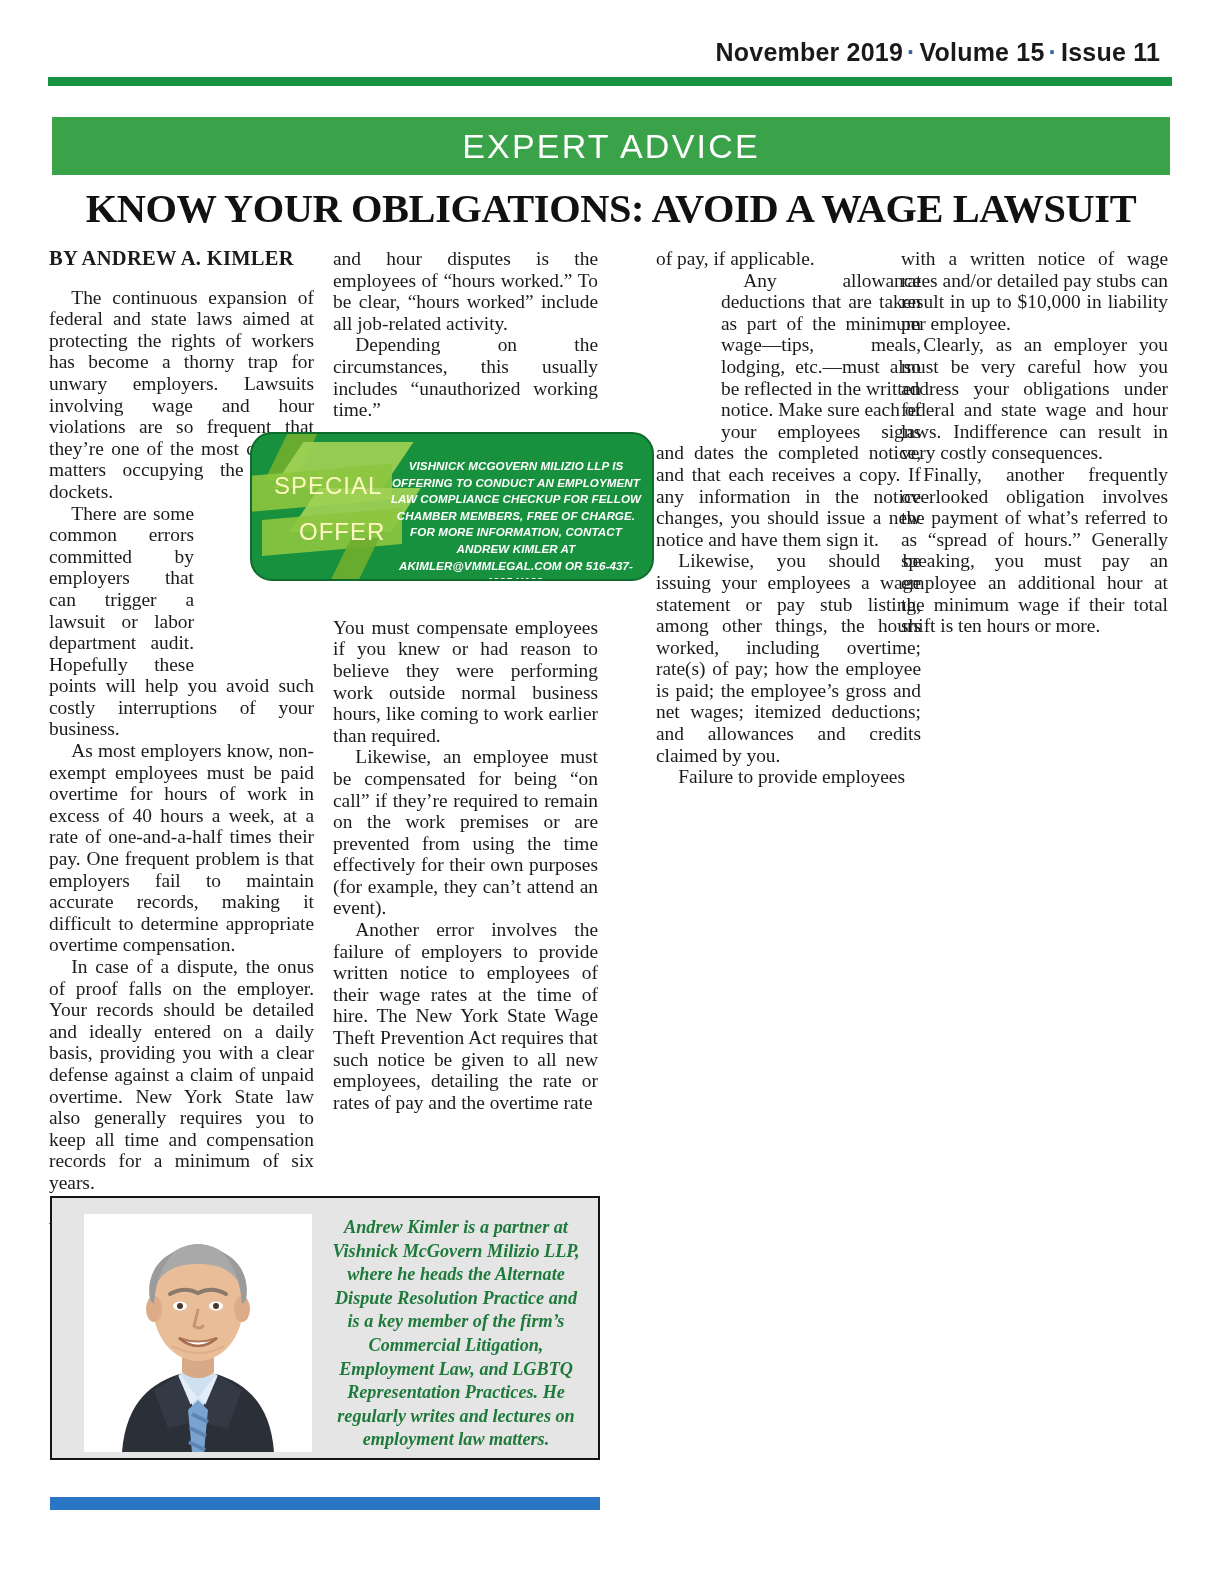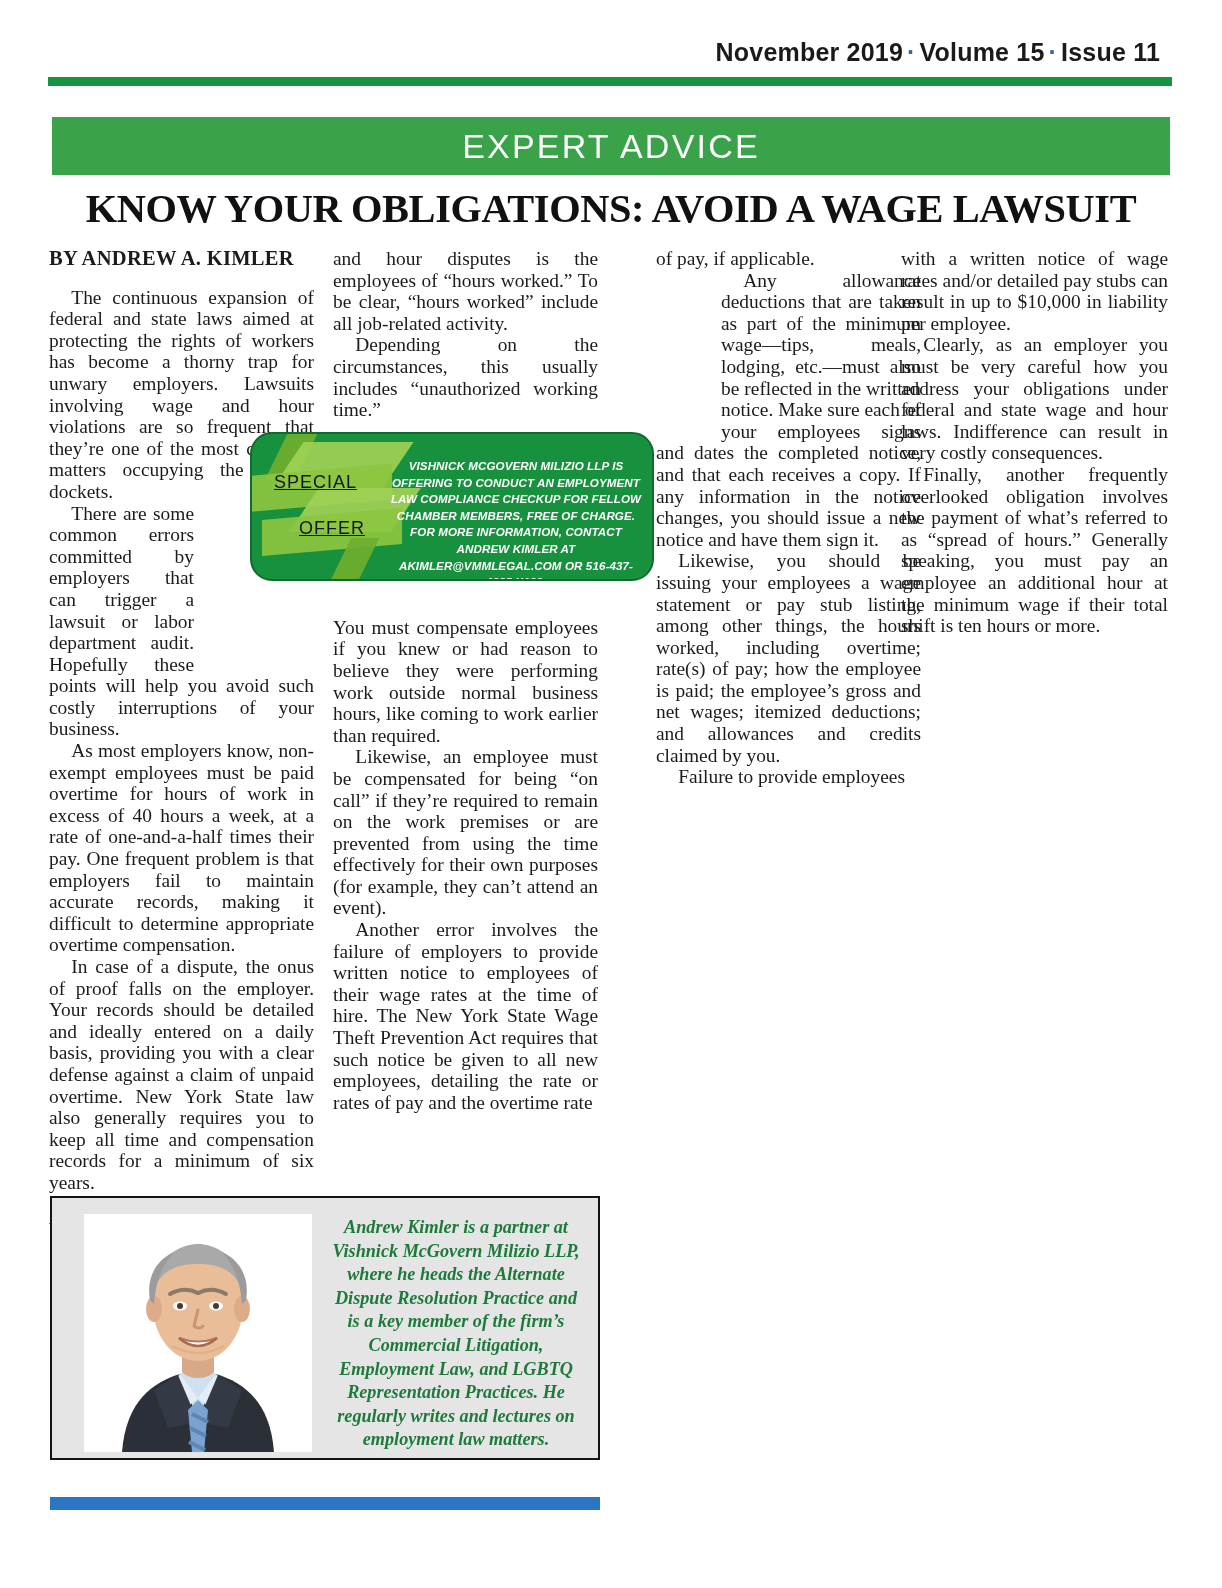--- a/index.html
+++ b/index.html
@@ -175,25 +175,24 @@
   }
   .rib-fold-b {
     left: 88px; top: 104px;
     width: 28px; height: 46px;
     background: #6fae2e !important;
     transform: skewX(-26deg);
   }
   .offer-word {
     position: absolute;
     font-family: "Liberation Sans", sans-serif;
-    font-size: 18px;
+    font-size: 24px;
     letter-spacing: 1px;
-    color: #0f172a;
+    color: #fef9c3;
     z-index: 3;
-    text-decoration: underline;
   }
   .offer-word.special { left: 22px; top: 38px; }
   .offer-word.offer   { left: 47px; top: 84px; }
 
   .offer-text {
     position: absolute;
     right: 10px;
     top: 24px;
     width: 252px;
     text-align: center;

